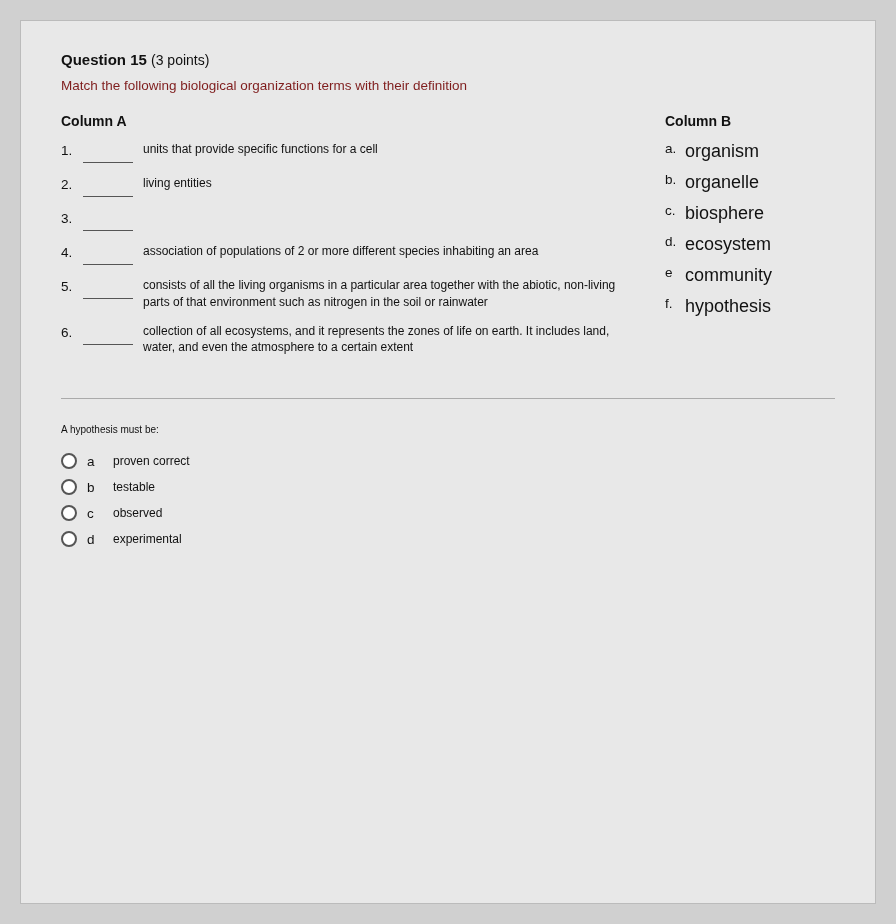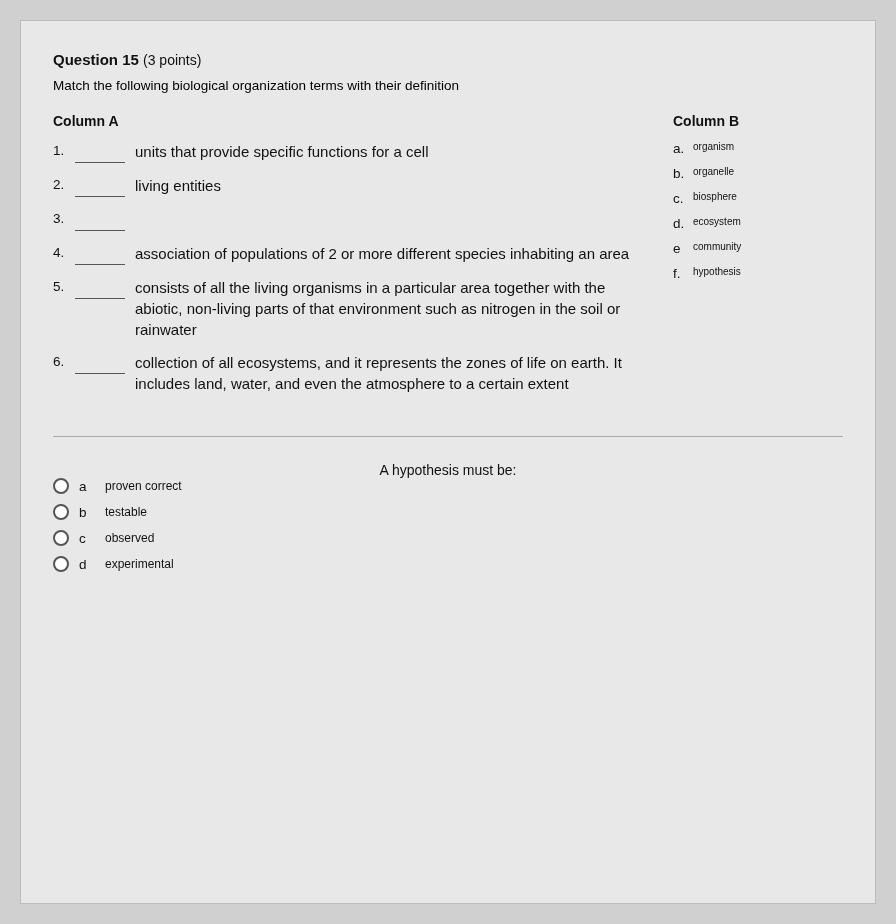--- a/index.html
+++ b/index.html
@@ -17,47 +17,47 @@
       justify-content: center;
       align-items: flex-start;
       min-height: 924px;
       padding: 20px;
     }
 
     .page {
       background-color: #e8e8e8;
       width: 856px;
       min-height: 884px;
-      padding: 30px 32px;
+      padding: 30px 40px;
       border: 1px solid #bbb;
     }
 
     .question-header {
       margin-bottom: 10px;
     }
 
     .question-title {
       font-size: 15px;
       font-weight: bold;
     }
 
     .question-points {
       font-weight: normal;
       font-size: 14px;
     }
 
     .question-instructions {
       font-size: 13.5px;
       margin-bottom: 20px;
-      color: #000000;
+      color: #7f1d1d;
     }
 
     .matching-section {
       display: flex;
-      gap: 33px;
+      gap: 13px;
       margin-bottom: 30px;
     }
 
     .column-a {
       flex: 1;
     }
 
     .column-b {
       width: 180px;
       padding-left: 10px;
@@ -85,53 +85,53 @@
     .match-blank {
       width: 50px;
       border-bottom: 1px solid #555;
       margin-right: 10px;
       flex-shrink: 0;
       height: 18px;
       margin-top: 4px;
     }
 
     .match-text {
-      font-size: 15px;
+      font-size: 12px;
       line-height: 1.4;
       flex: 1;
     }
 
     .col-b-item {
       display: flex;
       margin-bottom: 10px;
       font-size: 13.5px;
     }
 
     .col-b-letter {
       width: 20px;
       flex-shrink: 0;
     }
 
     .col-b-term {
-      font-size: 10px;
+      font-size: 18px;
     }
 
     .divider {
       border: none;
       border-top: 1px solid #aaa;
       margin: 20px 0;
     }
 
     .question16-section {
       padding-top: 5px;
     }
 
     .question16-instructions {
-      font-size: 14px;
-      text-align: center;
+      font-size: 10px;
+      margin-bottom: 18px;
     }
 
     .radio-option {
       display: flex;
       align-items: center;
       margin-bottom: 10px;
       gap: 10px;
     }
 
     .radio-circle {

